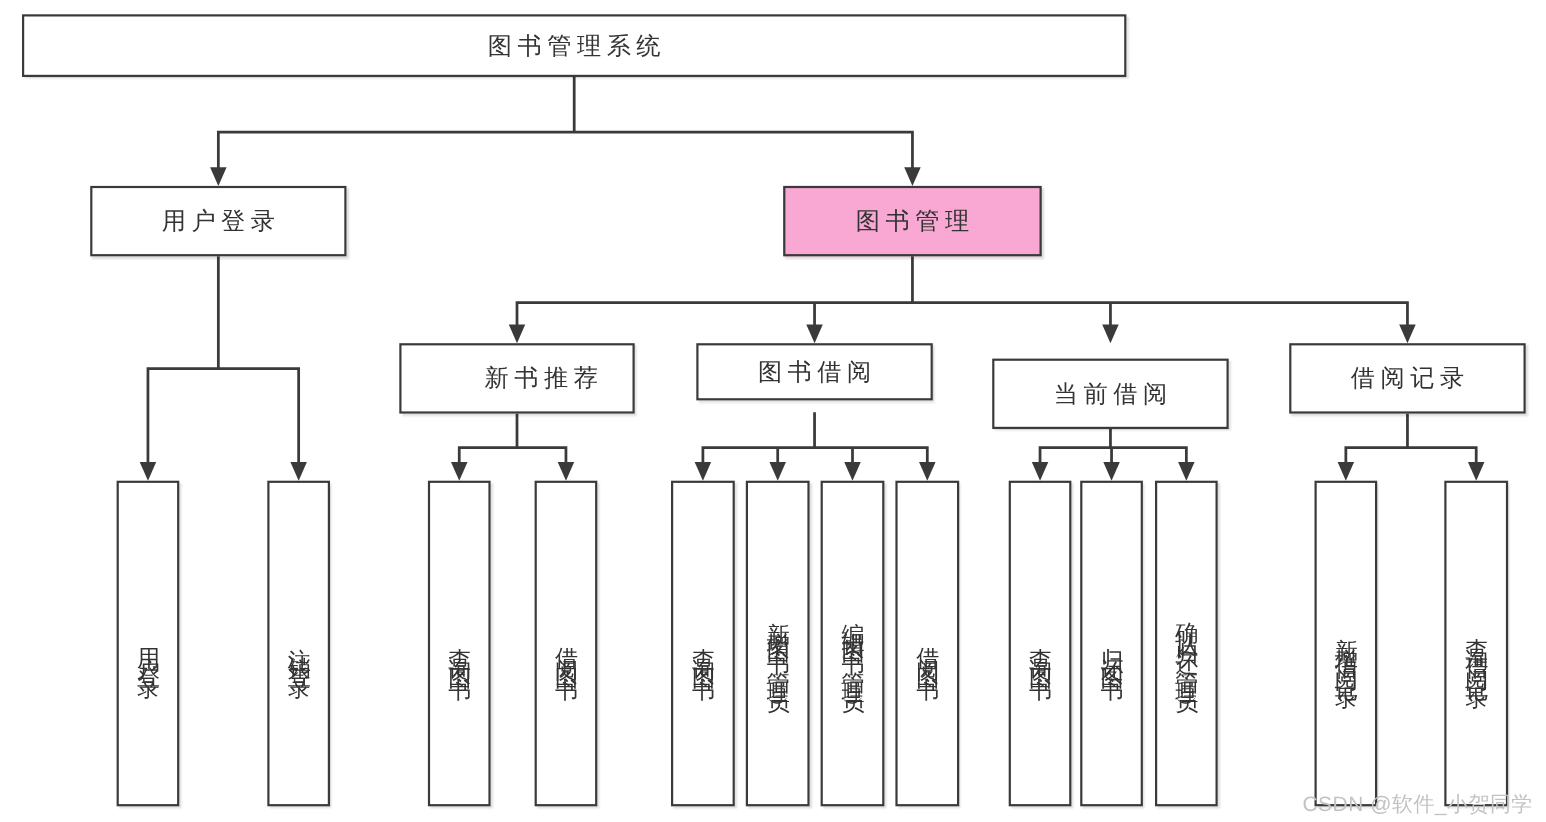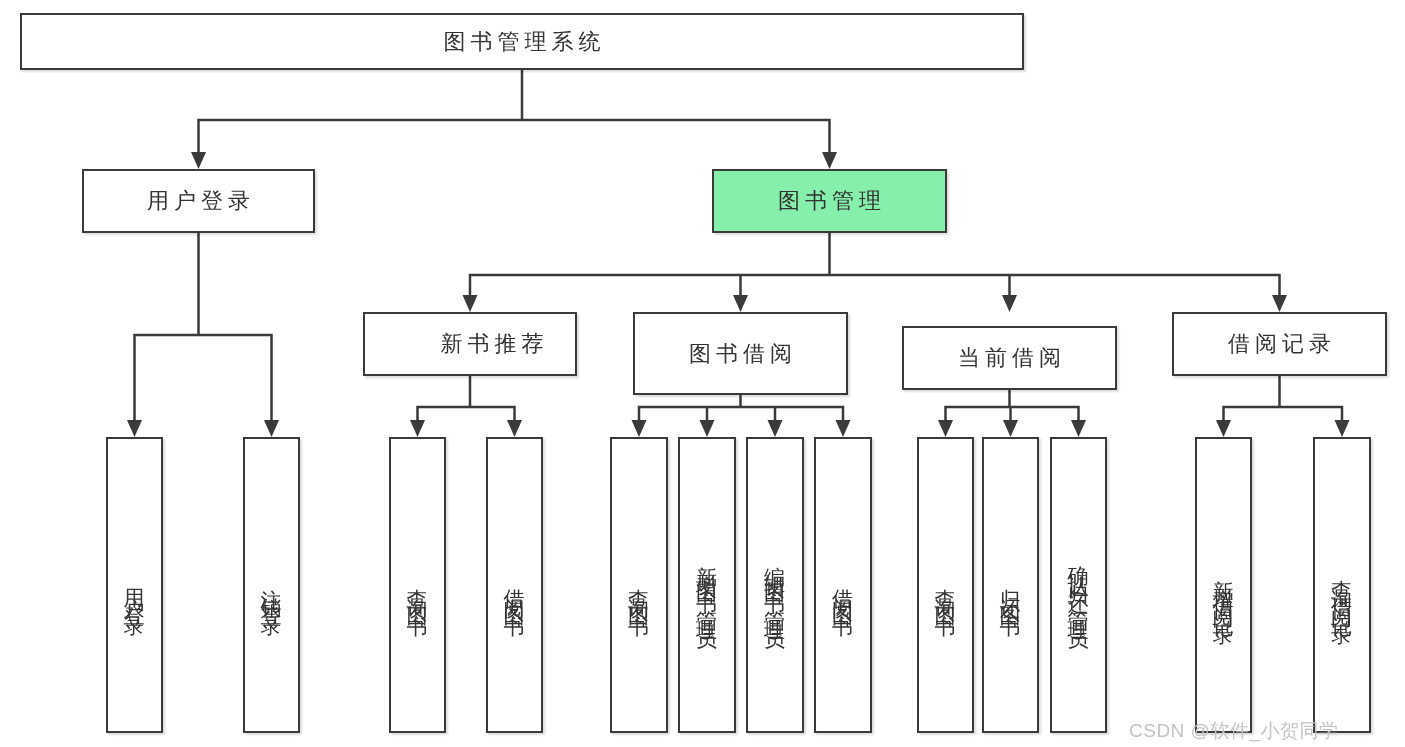--- a/index.html
+++ b/index.html
@@ -41,21 +41,21 @@
   .node.vertical span {
     writing-mode: vertical-rl;
     text-orientation: mixed;
     font-size: 21px;
     letter-spacing: 9px;
     line-height: 1;
     padding-top: 9px; 
   }
   .watermark {
     position: absolute;
-    left: 1129px;
+    left: 1184px;
     top: 718px;
     font-size: 19px;
     letter-spacing: 0.5px;
     white-space: nowrap;
     z-index: 5;
   }
 </style>
 </head>
 <body>
 
@@ -88,27 +88,27 @@
       <polygon points="1216,420 1231,420 1223.5,437" fill="#3a3a3a"></polygon>
       <polygon points="1334.5,420 1349.5,420 1342,437" fill="#3a3a3a"></polygon>
     </svg>
   <div id="node-layer">
       <div class="node horizontal" style="left: 20px; top: 13px; width: 1004px; height: 57px; border-color: rgb(58, 58, 58); background: rgb(255, 255, 255); color: rgb(51, 51, 51);">
         <span>图书管理系统</span>
       </div>
       <div class="node horizontal" style="left: 82px; top: 169px; width: 233px; height: 64px; border-color: rgb(58, 58, 58); background: rgb(255, 255, 255); color: rgb(51, 51, 51);">
         <span>用户登录</span>
       </div>
-      <div class="node horizontal" style="left: 712px; top: 169px; width: 235px; height: 64px; border-color: rgb(58, 58, 58); background: #86efac; color: rgb(51, 51, 51);">
+      <div class="node horizontal" style="left: 712px; top: 169px; width: 235px; height: 64px; border-color: rgb(58, 58, 58); background: #f9a8d4; color: rgb(51, 51, 51);">
         <span>图书管理</span>
       </div>
       <div class="node horizontal" style="left: 363px; top: 312px; width: 214px; height: 64px; border-color: rgb(58, 58, 58); background: rgb(255, 255, 255); color: rgb(51, 51, 51); padding-left: 44px;">
         <span>新书推荐</span>
       </div>
-      <div class="node horizontal" style="left: 633px; top: 312px; width: 215px; height: 83px; border-color: rgb(58, 58, 58); background: rgb(255, 255, 255); color: rgb(51, 51, 51);">
+      <div class="node horizontal" style="left: 633px; top: 312px; width: 215px; height: 52px; border-color: rgb(58, 58, 58); background: rgb(255, 255, 255); color: rgb(51, 51, 51);">
         <span>图书借阅</span>
       </div>
       <div class="node horizontal" style="left: 902px; top: 312px; width: 215px; height: 64px; border-color: rgb(58, 58, 58); background: rgb(255, 255, 255); color: rgb(51, 51, 51); margin-top: 14px;">
         <span>当前借阅</span>
       </div>
       <div class="node horizontal" style="left: 1172px; top: 312px; width: 215px; height: 64px; border-color: rgb(58, 58, 58); background: rgb(255, 255, 255); color: rgb(51, 51, 51);">
         <span>借阅记录</span>
       </div>
       <div class="node vertical" style="left: 106px; top: 437px; width: 57px; height: 296px; border-color: rgb(58, 58, 58); background: rgb(255, 255, 255); color: rgb(51, 51, 51);">
         <span>用户登录</span>

